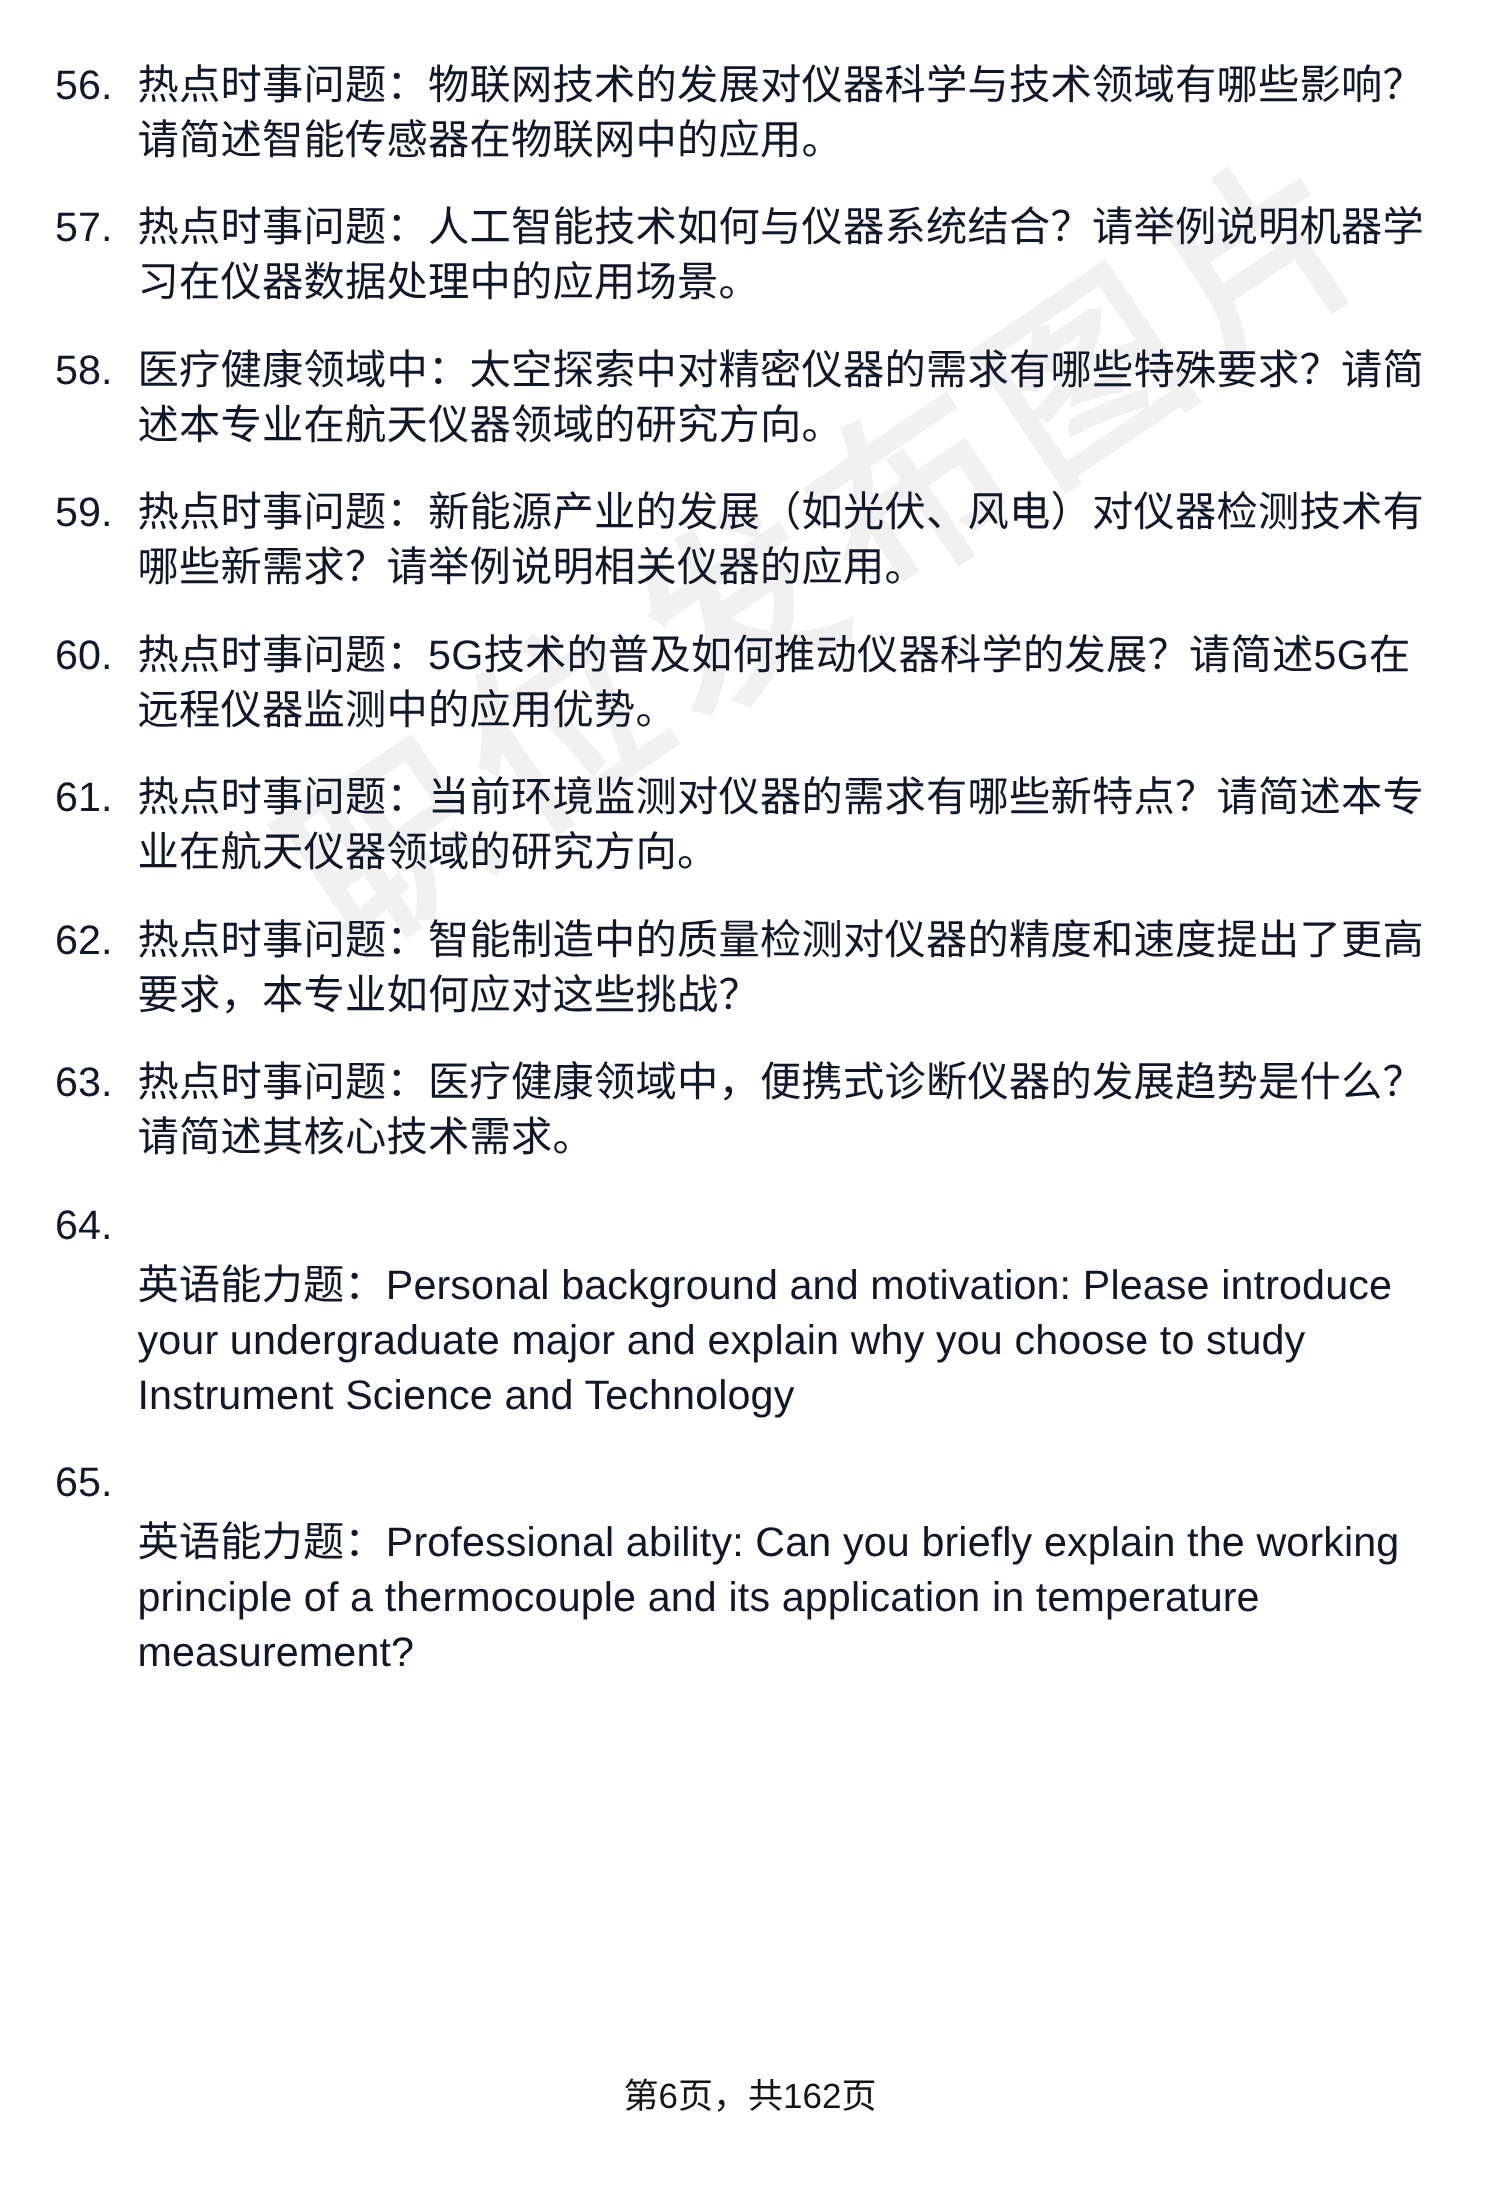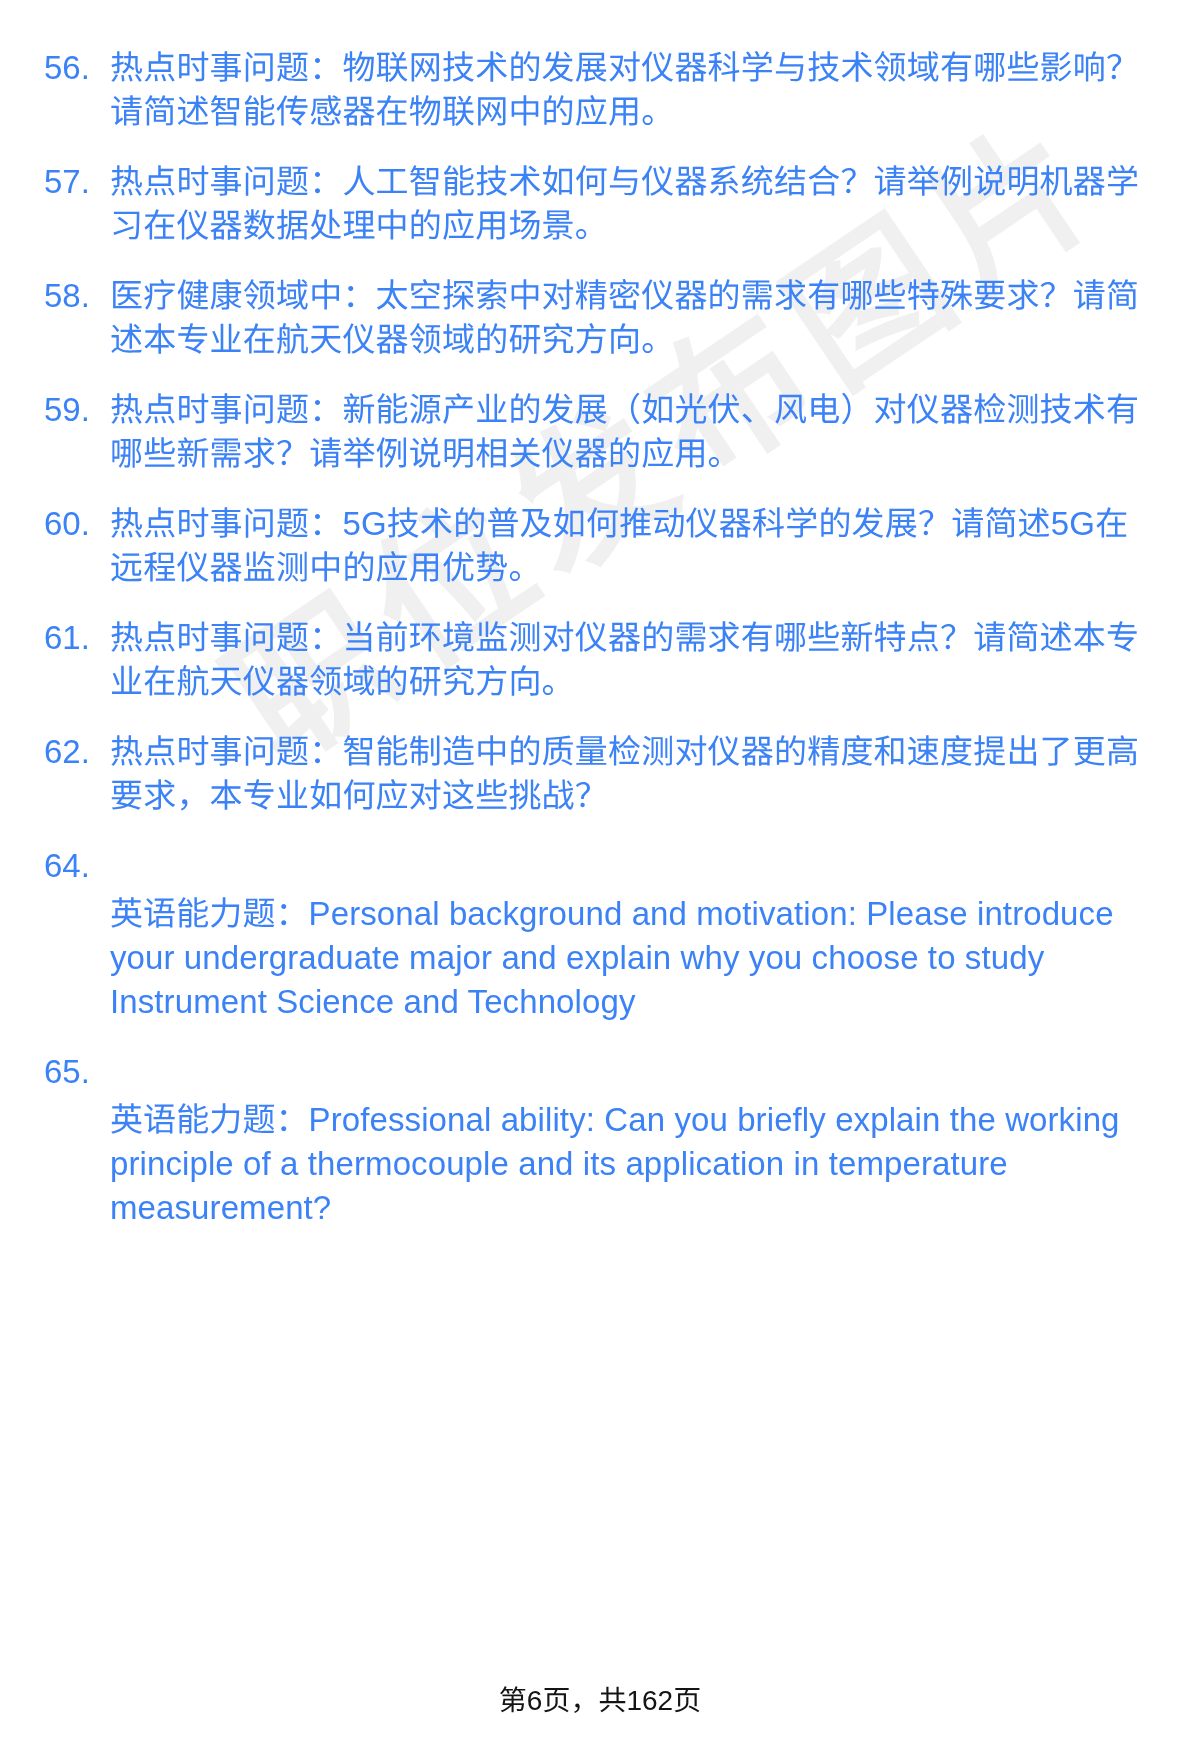--- a/index.html
+++ b/index.html
@@ -50,21 +50,21 @@
     position: relative;
     z-index: 1;
     padding: 46px 56px 0 44px;
     box-sizing: border-box;
   }
 
   .qitem {
     display: flex;
     align-items: flex-start;
     margin-bottom: 26px;
-    color: #3b82f6;
+    color: #0f172a;
   }
   .qitem .num {
     flex: 0 0 auto;
     width: 66px;
     text-align: left;
     font-size: 33px;
     line-height: 44px;
     letter-spacing: 0px;
     white-space: nowrap;
   }
@@ -81,21 +81,21 @@
   .qitem.en .qtext {
     letter-spacing: 0.1px;
     margin-top: 48px;
   }
 
   
   .footer {
     position: absolute;
     left: 0;
     right: 0;
-    bottom: 36px;
+    bottom: 60px;
     text-align: center;
     font-size: 28px;
     line-height: 36px;
     color: #141414;
     z-index: 1;
   }
 </style>
 </head>
 <body>
 
@@ -127,20 +127,24 @@
         <div class="qtext">热点时事问题：5G技术的普及如何推动仪器科学的发展？请简述5G在远程仪器监测中的应用优势。</div>
       </div>
       <div class="qitem cn">
         <div class="num">61.</div>
         <div class="qtext">热点时事问题：当前环境监测对仪器的需求有哪些新特点？请简述本专业在航天仪器领域的研究方向。</div>
       </div>
       <div class="qitem cn">
         <div class="num">62.</div>
         <div class="qtext">热点时事问题：智能制造中的质量检测对仪器的精度和速度提出了更高要求，本专业如何应对这些挑战？</div>
       </div>
+      <div class="qitem cn">
+        <div class="num">63.</div>
+        <div class="qtext">热点时事问题：医疗健康领域中，便携式诊断仪器的发展趋势是什么？请简述其核心技术需求。</div>
+      </div>
       <div class="qitem en">
         <div class="num">64.</div>
         <div class="qtext">英语能力题：Personal background and motivation: Please introduce your undergraduate major and explain why you choose to study Instrument Science and Technology</div>
       </div>
       <div class="qitem en">
         <div class="num">65.</div>
         <div class="qtext">英语能力题：Professional ability: Can you briefly explain the working principle of a thermocouple and its application in temperature measurement?</div>
       </div>
     </div>
 

